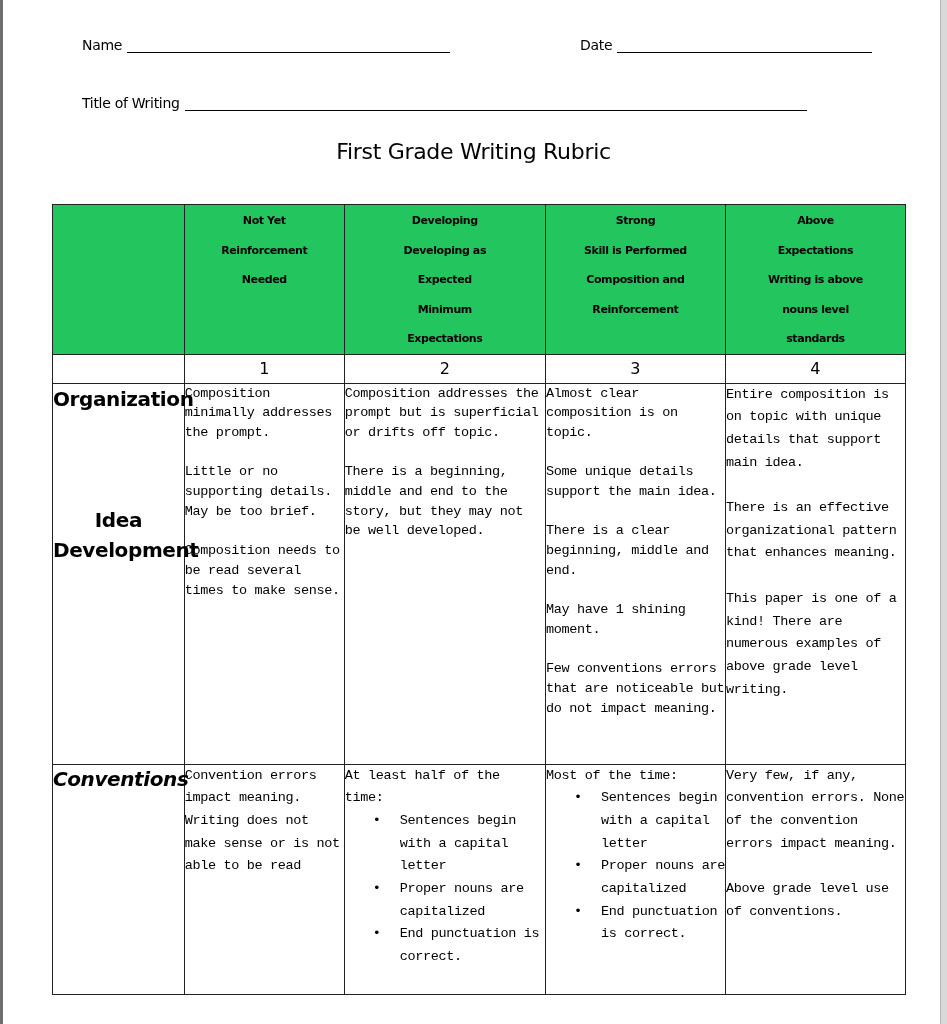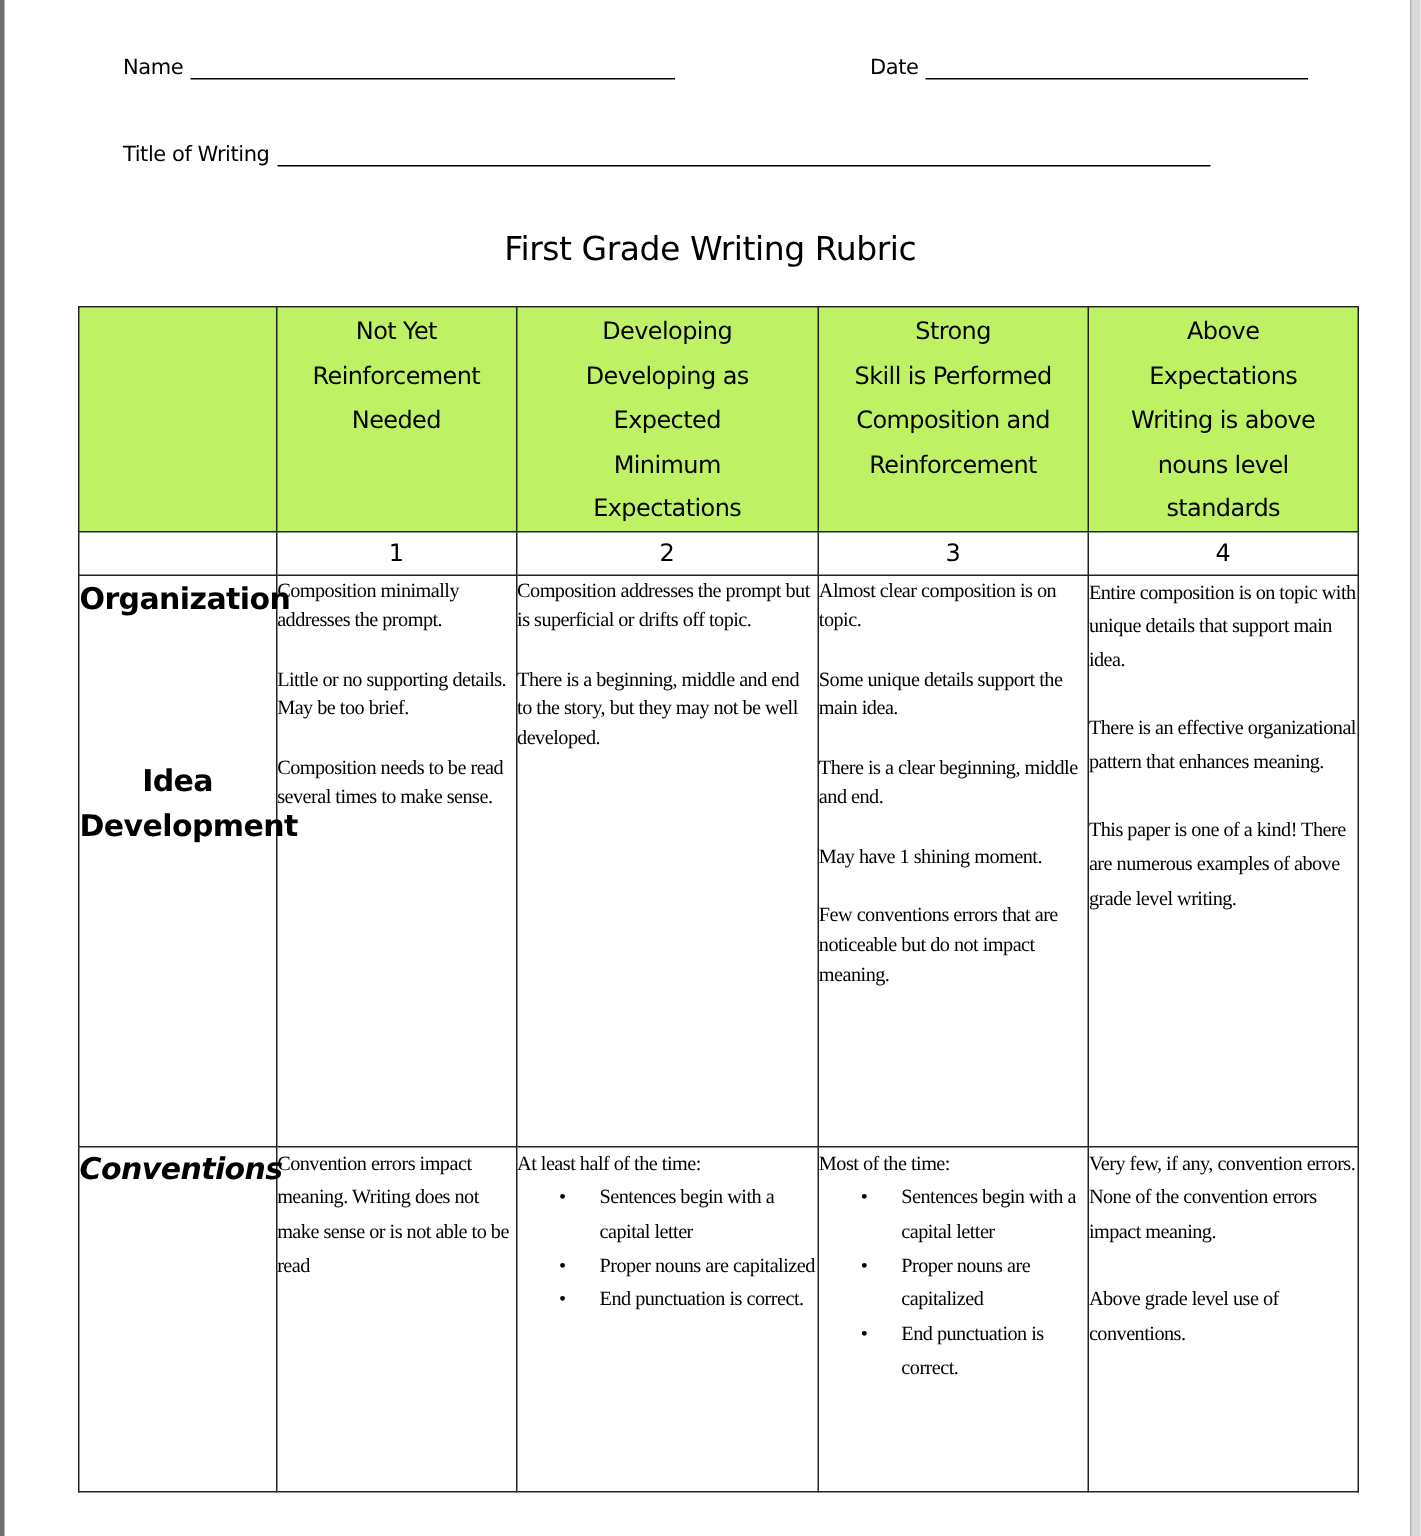--- a/index.html
+++ b/index.html
@@ -6,40 +6,40 @@
   body {
     width: 947px; height: 1024px; overflow: hidden;
     background: #ffffff; position: relative;
     font-family: "DejaVu Sans", sans-serif; color: #000;
   }
   .left-edge { position: absolute; left: 0; top: 0; width: 3px; height: 1024px; background: #6f6f6f; }
   .right-edge { position: absolute; right: 0; top: 0; width: 6px; height: 1024px; background: #d9d9d9; border-left: 1px solid #b5b5b5; }
 
   .hdr-line { position: absolute; font-family: "DejaVu Sans", sans-serif; font-size: 14px; letter-spacing: -0.3px; }
   .hdr-line .blank { display: inline-block; border-bottom: 1.5px solid #000; height: 18px; vertical-align: bottom; margin-left: 5px; }
-  .title { position: absolute; left: 0; width: 947px; top: 154px; text-align: center; font-size: 22px; letter-spacing: -0.3px; }
+  .title { position: absolute; left: 0; width: 947px; top: 139px; text-align: center; font-size: 22px; letter-spacing: -0.3px; }
 
   table.rubric {
     position: absolute; left: 52px; top: 204px; width: 854px;
     border-collapse: collapse; table-layout: fixed;
   }
   table.rubric td, table.rubric th { border: 1.5px solid #222; vertical-align: top; padding: 0; }
   .col0 { width: 131px; } .col1 { width: 159px; } .col2 { width: 200px; } .col3 { width: 179px; } .col4 { width: 179px; }
 
-  tr.head-row th { background: #bef264; height: 146px; font-weight: normal; font-size: 16px; line-height: 29.5px; text-align: center; padding-top: 1px; letter-spacing: -0.4px; }
+  tr.head-row th { background: #22c55e; height: 146px; font-weight: bold; font-size: 11px; line-height: 29.5px; text-align: center; padding-top: 1px; letter-spacing: -0.4px; }
   tr.score-row td { height: 28px; text-align: center; font-size: 16px; line-height: 28px; }
   tr.org-row td { height: 380px; }
   tr.conv-row td { height: 229px; }
 
   .crit { font-weight: bold; font-size: 20px; text-align: center; letter-spacing: -0.4px; }
   .crit-org { padding-top: 3px; line-height: 24px; }
   .crit-idea { margin-top: 94px; line-height: 30px; }
   .crit-conv { padding-top: 2px; line-height: 24px; font-style: italic; }
 
-  .desc { font-family: Liberation Serif, serif; font-size: 13.5px; padding: 2px 8px 0 8px; letter-spacing: -0.35px; }
+  .desc { font-family: Liberation Mono, monospace; font-size: 13.5px; padding: 2px 8px 0 8px; letter-spacing: -0.35px; }
   .desc p { margin: 0; }
   .lh-a { line-height: 19.7px; }
   .lh-b { line-height: 22.7px; }
   .gap-a { height: 19.7px; }
   .gap-b { height: 22.7px; }
   .desc ul { margin: 0; padding: 0; list-style: none; }
   .desc li { position: relative; padding-left: 55px; }
   .desc li .bullet { position: absolute; left: 28px; top: 0; }
 </style>
 </head>

